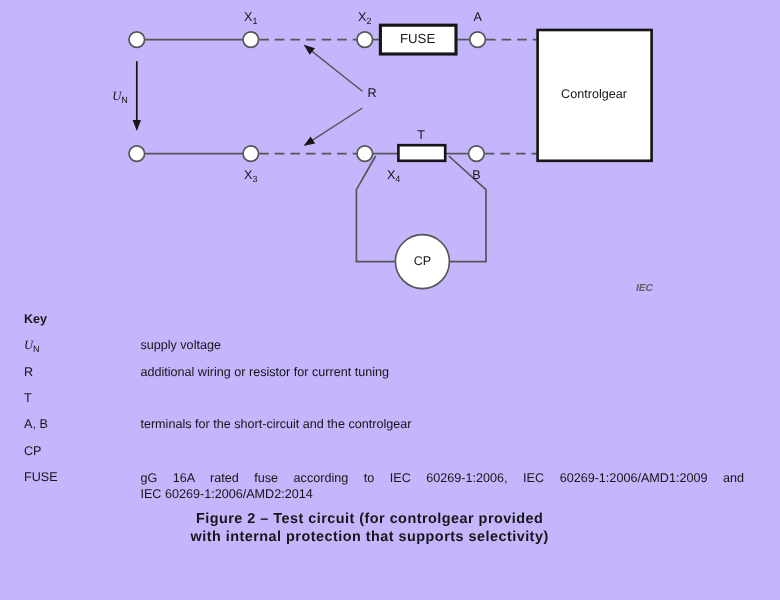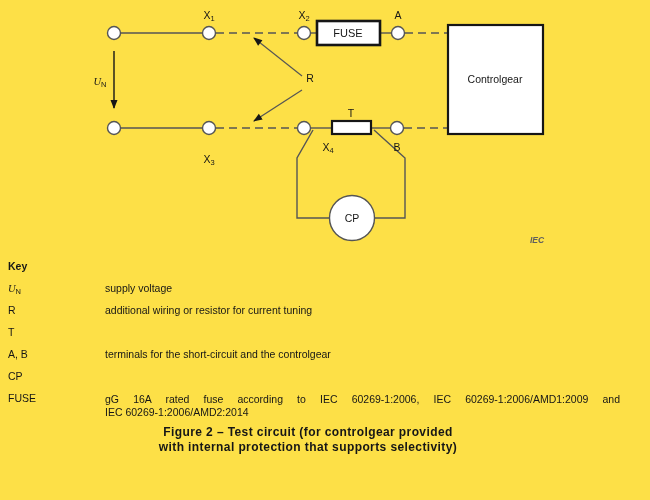--- a/index.html
+++ b/index.html
@@ -1,32 +1,32 @@
 <!DOCTYPE html>
 <html><head>
 <meta charset="utf-8">
 <style>
   html,body{margin:0;padding:0;background:#ffffff;}
   .page{
-    position:relative;width:650px;height:500px;background:#fde047;
+    position:relative;width:650px;height:500px;background:#c4b5fd;
     font-family:"Liberation Sans",sans-serif;color:#161616;overflow:hidden;
   }
   
   .diagram{position:relative;width:650px;height:252px;}
   .diagram svg{position:absolute;left:0;top:0;}
   .dlbl{
     position:absolute;transform:translate(-50%,-50%);
     font-size:10.5px;line-height:11px;white-space:nowrap;color:#161616;
   }
   .dlbl sub{font-size:7.5px;vertical-align:-0.28em;line-height:0;}
   .iec{font-style:italic;color:#5f5f5f;font-size:8.5px;}
   .it{font-style:italic;}
   .serif{font-family:"Liberation Serif",serif;}
   
-  .key{padding:9px 30px 0 8px;font-size:10.5px;line-height:11px;}
+  .key{padding:9px 30px 0 20px;font-size:10.5px;line-height:11px;}
   .key-heading{font-weight:bold;margin-bottom:11px;}
   .key-row{display:flex;margin-bottom:11px;}
   .key-term{flex:0 0 97px;white-space:nowrap;}
   .key-desc{flex:1;}
   .key-row sub{font-size:7.5px;vertical-align:-0.28em;line-height:0;}
   .key-row.fuse-row{margin-bottom:0;margin-top:10px;}
   .fuse-desc .l1{text-align:justify;text-align-last:justify;line-height:13px;}
   .fuse-desc .l2{line-height:13px;}
   
   .caption{
@@ -89,21 +89,21 @@
         <polyline points="313,130 297,158 297,218 329,218"></polyline>
         <polyline points="374,130 405,158 405,218 375,218"></polyline>
       </g>
 
       <circle cx="352" cy="218" r="22.5" fill="#ffffff" stroke="#555555" stroke-width="1.4"></circle>
     </svg>
 
     <span class="dlbl" style="left:209px;top:15px;"><span>X</span><sub>1</sub></span>
     <span class="dlbl" style="left:304px;top:15px;"><span>X</span><sub>2</sub></span>
     <span class="dlbl" style="left:398px;top:15px;">A</span>
-    <span class="dlbl" style="left:209px;top:147px;margin-top:12px;"><span>X</span><sub>3</sub></span>
+    <span class="dlbl" style="left:209px;top:147px;"><span>X</span><sub>3</sub></span>
     <span class="dlbl" style="left:302px;top:147px;margin-left:26px;"><span>X</span><sub>4</sub></span>
     <span class="dlbl" style="left:397px;top:147px;">B</span>
     <span class="dlbl" style="left:100px;top:81px;"><span class="it serif">U</span><sub>N</sub></span>
     <span class="dlbl" style="left:310px;top:78px;">R</span>
     <span class="dlbl" style="left:351px;top:113px;">T</span>
     <span class="dlbl" style="left:348px;top:33px;font-size:11px;">FUSE</span>
     <span class="dlbl" style="left:495px;top:79px;">Controlgear</span>
     <span class="dlbl" style="left:352px;top:218px;">CP</span>
     <span class="dlbl iec" style="left:537px;top:240px;font-weight:bold;">IEC</span>
   </div>

